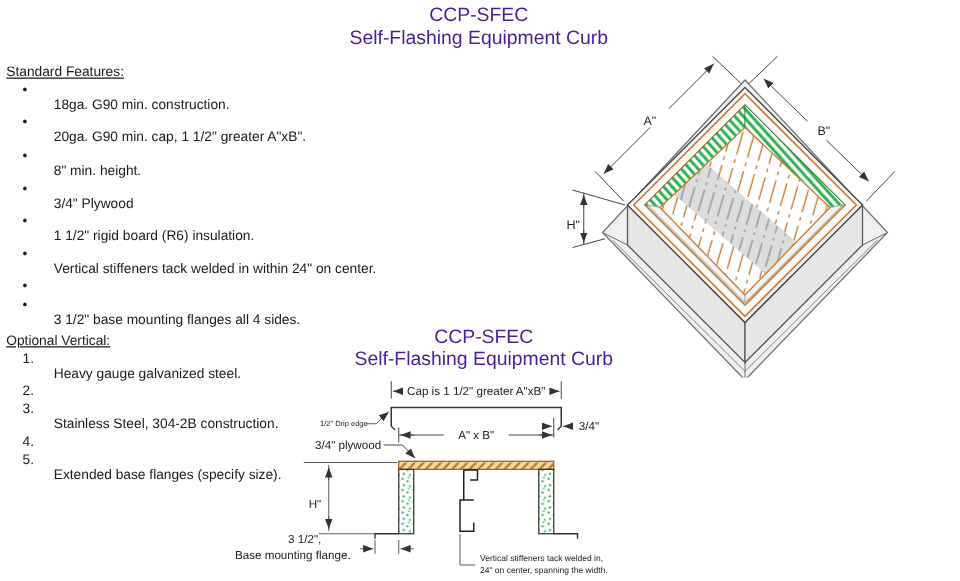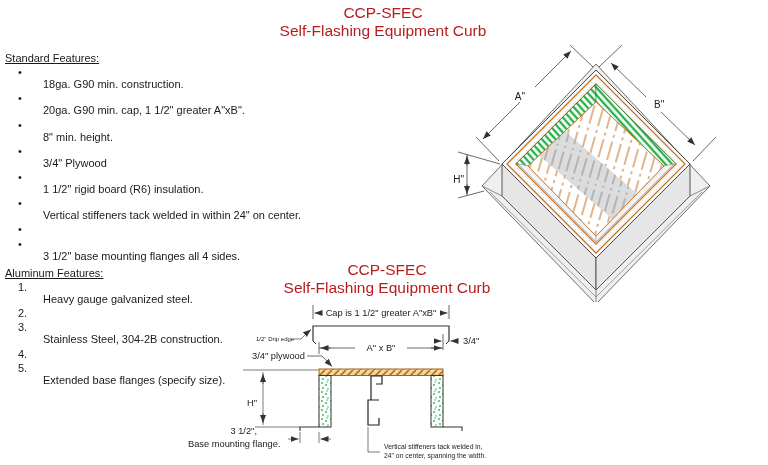--- a/index.html
+++ b/index.html
@@ -1,20 +1,20 @@
 <!DOCTYPE html>
 <html><head>
 <meta charset="utf-8">
 <style>
   html,body{margin:0;padding:0;}
   body{
     width:768px;height:465px;position:relative;background:#ffffff;
     font-family:"Liberation Sans", sans-serif;color:#1a1a1a;overflow:hidden;
   }
-  .title{position:absolute;text-align:center;font-size:15.5px;line-height:17.5px;color:#b91c1c;}
+  .title{position:absolute;text-align:center;font-size:15.5px;line-height:17.5px;color:#4c1d95;}
   #title1{left:233px;top:4px;width:300px;}
   #title2{left:237px;top:261px;width:300px;}
   .features{position:absolute;left:5px;top:51px;width:347px;font-size:11px;line-height:14.2px;}
   .f-heading{margin:0;text-decoration:underline;}
   .f-item{display:flex;padding-left:13px;}
   .f-item .mk{width:25px;flex:0 0 25px;}
   .f-item .tx{flex:1;margin-top:12px;}
   .opt-heading{margin-top:3px;}
   svg{position:absolute;}
   #iso{left:450px;top:40px;}
@@ -55,21 +55,21 @@
       <span class="mk">•</span>
       <span class="tx">Vertical stiffeners tack welded in within 24" on center.</span>
     </div>
   <div class="f-item">
       <span class="mk">•</span>
     </div>
   <div class="f-item">
       <span class="mk">•</span>
       <span class="tx">3 1/2" base mounting flanges all 4 sides.</span>
     </div>
-  <div class="f-heading opt-heading">Aluminum Features:</div>
+  <div class="f-heading opt-heading">Optional Vertical:</div>
   <div class="f-item">
       <span class="mk">1.</span>
       <span class="tx">Heavy gauge galvanized steel.</span>
     </div>
   <div class="f-item">
       <span class="mk">2.</span>
     </div>
   <div class="f-item">
       <span class="mk">3.</span>
       <span class="tx">Stainless Steel, 304-2B construction.</span>

